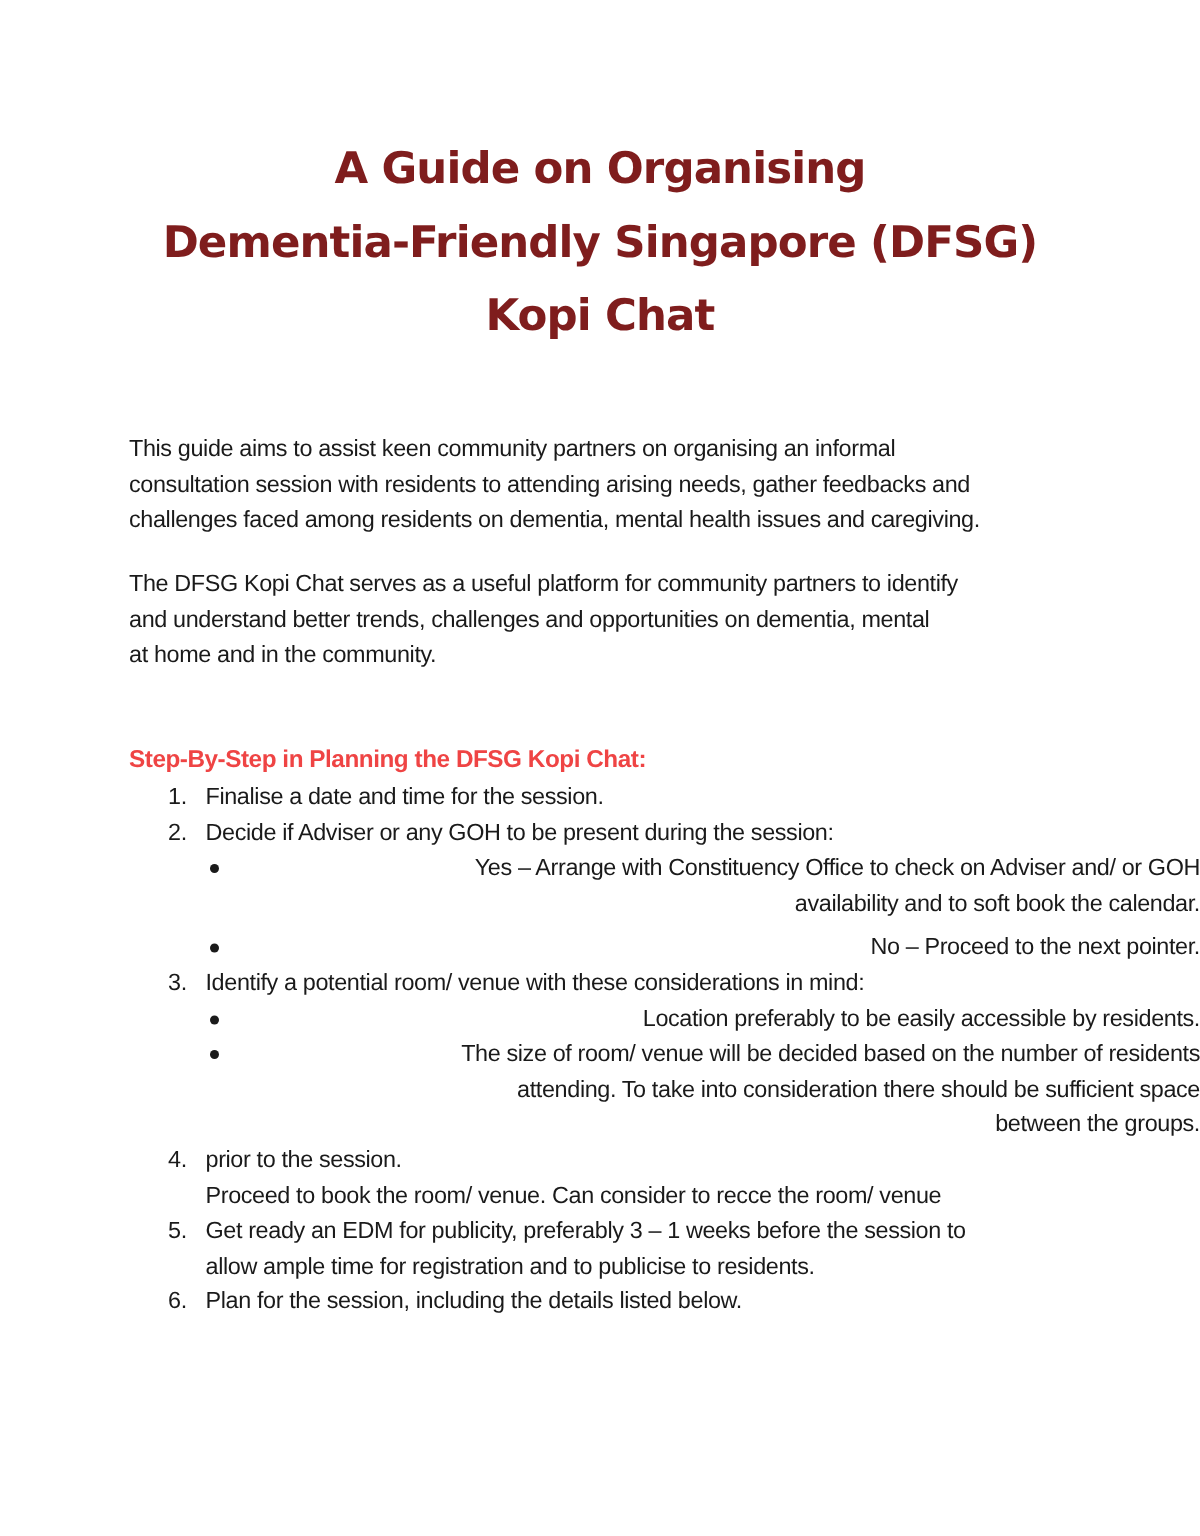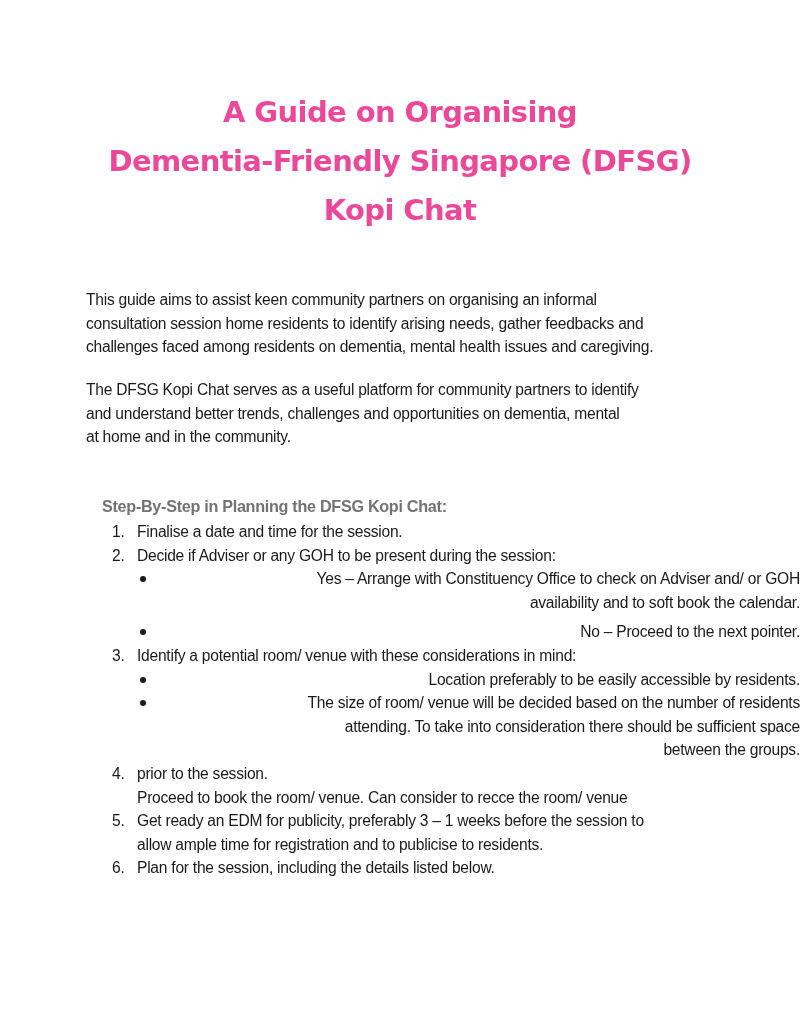--- a/index.html
+++ b/index.html
@@ -22,44 +22,44 @@
     }
     .title {
       position: absolute;
       left: 0; right: 0;
       top: 88px;
       text-align: center;
       font-family: "DejaVu Sans", sans-serif;
       font-weight: bold;
       font-size: 29px;
       line-height: 49px;
-      color: #ec4899;
+      color: #7f1d1d;
       letter-spacing: -0.6px;
     }
     .title div { white-space: nowrap; }
     .para {
       position: absolute;
       left: 86px;
       width: 640px;
       font-size: 15.6px;
       line-height: 23.6px;
       color: #1a1a1a;
       letter-spacing: -0.25px;
       margin-top: 12px;
     }
     .para div { white-space: nowrap; }
     #intro { top: 276px; }
     #platform { top: 366px; }
     .heading {
       position: absolute;
-      left: 102px;
+      left: 86px;
       top: 497px;
       font-weight: bold;
       font-size: 16.2px;
-      color: #737373;
+      color: #ef4444;
       letter-spacing: -0.3px;
       white-space: nowrap;
     }
     .steps {
       position: absolute;
       left: 0;
       top: 520px;
       width: 800px;
       font-size: 15.6px;
       line-height: 23.6px;
@@ -97,21 +97,21 @@
 <div class="page">
 
   <div class="title">
     <div>A Guide on Organising</div>
     <div>Dementia-Friendly Singapore (DFSG)</div>
     <div>Kopi Chat</div>
   </div>
 
   <div class="para" id="intro">
     <div>This guide aims to assist keen community partners on organising an informal</div>
-    <div>consultation session home residents to identify arising needs, gather feedbacks and</div>
+    <div>consultation session with residents to attending arising needs, gather feedbacks and</div>
     <div>challenges faced among residents on dementia, mental health issues and caregiving.</div>
   </div>
 
   <div class="para" id="platform">
     <div>The DFSG Kopi Chat serves as a useful platform for community partners to identify</div>
     <div>and understand better trends, challenges and opportunities on dementia, mental</div>
     <div>at home and in the community.</div>
   </div>
 
   <div class="heading">Step-By-Step in Planning the DFSG Kopi Chat:</div>

